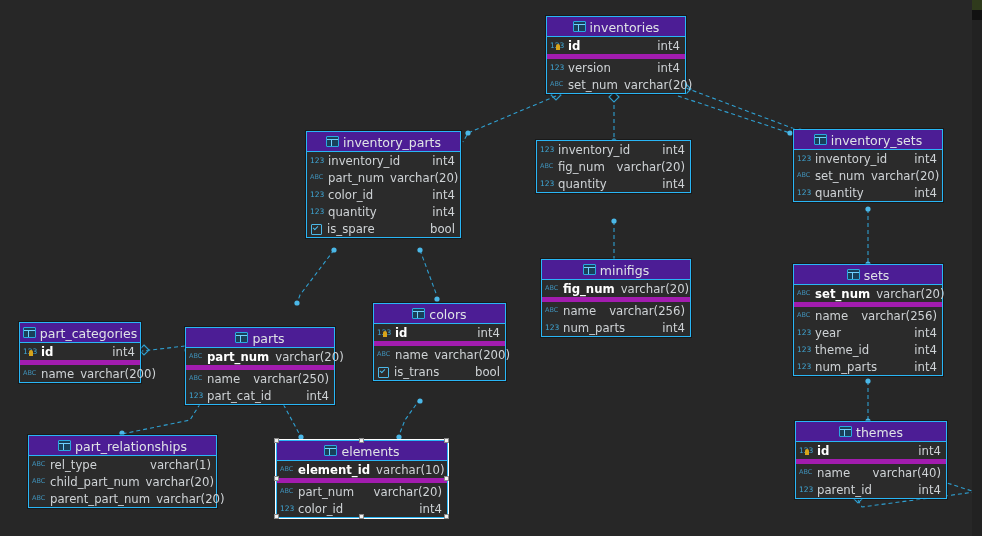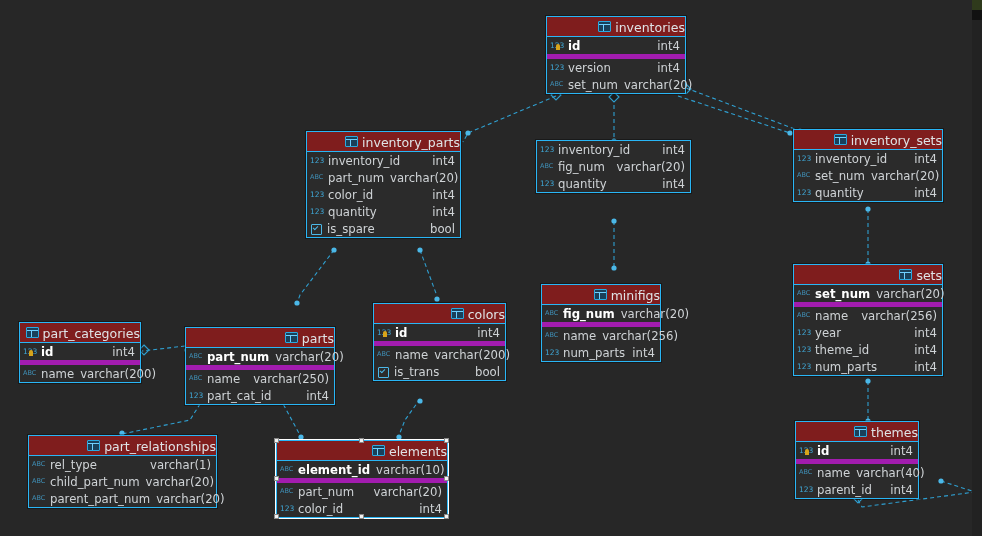--- a/index.html
+++ b/index.html
@@ -15,26 +15,26 @@
 
   
   .tbl{
     position:absolute;
     border:1px solid #29b6f6;
     background:#2b2b2b;
     box-sizing:border-box;
     box-shadow:0 0 0 1px rgba(0,0,0,.35);
   }
   .tbl .hdr{
-    background:#7f1d1d;
+    background:#4c1d95;
     color:#dfe3e6;
     font-size:12.5px;
     line-height:19px;
     height:19px;
-    text-align:right;
+    text-align:center;
     white-space:nowrap;
     border-bottom:1px solid #29b6f6;
     position:relative;
   }
   .tbl .hdr .tname{vertical-align:middle;}
   .ticon{
     display:inline-block;width:11px;height:9px;vertical-align:-1px;
     margin-right:4px;border:1px solid #2aa9e0;background:#19405a;border-radius:1px;
     position:relative;
   }
@@ -263,21 +263,21 @@
             <span class="ctype">varchar(20)</span>
           </div>
           <div class="row">
             <span class="ci num"></span>
             <span class="cname">quantity</span>
             <span class="spacer"></span>
             <span class="ctype">int4</span>
           </div>
         </div>
       </div>
-      <div class="tbl" style="left: 541px; top: 284px; width: 120px;">
+      <div class="tbl" style="left: 541px; top: 259px; width: 150px;">
         <div class="hdr"><span class="ticon"></span><span class="tname">minifigs</span></div>
         <div class="pkgroup">
           <div class="row pk">
             <span class="ci abc"></span>
             <span class="cname">fig_num</span>
             <span class="spacer"></span>
             <span class="ctype">varchar(20)</span>
           </div>
         </div>
         <div>
@@ -452,21 +452,21 @@
           <span style="left: -3px; top: -3px;"></span>
           <span style="left: calc(50% - 3px); top: -3px;"></span>
           <span style="left: calc(100% - 3px); top: -3px;"></span>
           <span style="left: -3px; top: calc(50% - 3px);"></span>
           <span style="left: calc(100% - 3px); top: calc(50% - 3px);"></span>
           <span style="left: -3px; top: calc(100% - 3px);"></span>
           <span style="left: calc(50% - 3px); top: calc(100% - 3px);"></span>
           <span style="left: calc(100% - 3px); top: calc(100% - 3px);"></span>
         </div>
       </div>
-      <div class="tbl" style="left: 795px; top: 421px; width: 124px;">
+      <div class="tbl" style="left: 795px; top: 421px; width: 152px;">
         <div class="hdr"><span class="ticon"></span><span class="tname">themes</span></div>
         <div class="pkgroup">
           <div class="row pk">
             <span class="ci num key"></span>
             <span class="cname">id</span>
             <span class="spacer"></span>
             <span class="ctype">int4</span>
           </div>
         </div>
         <div>

